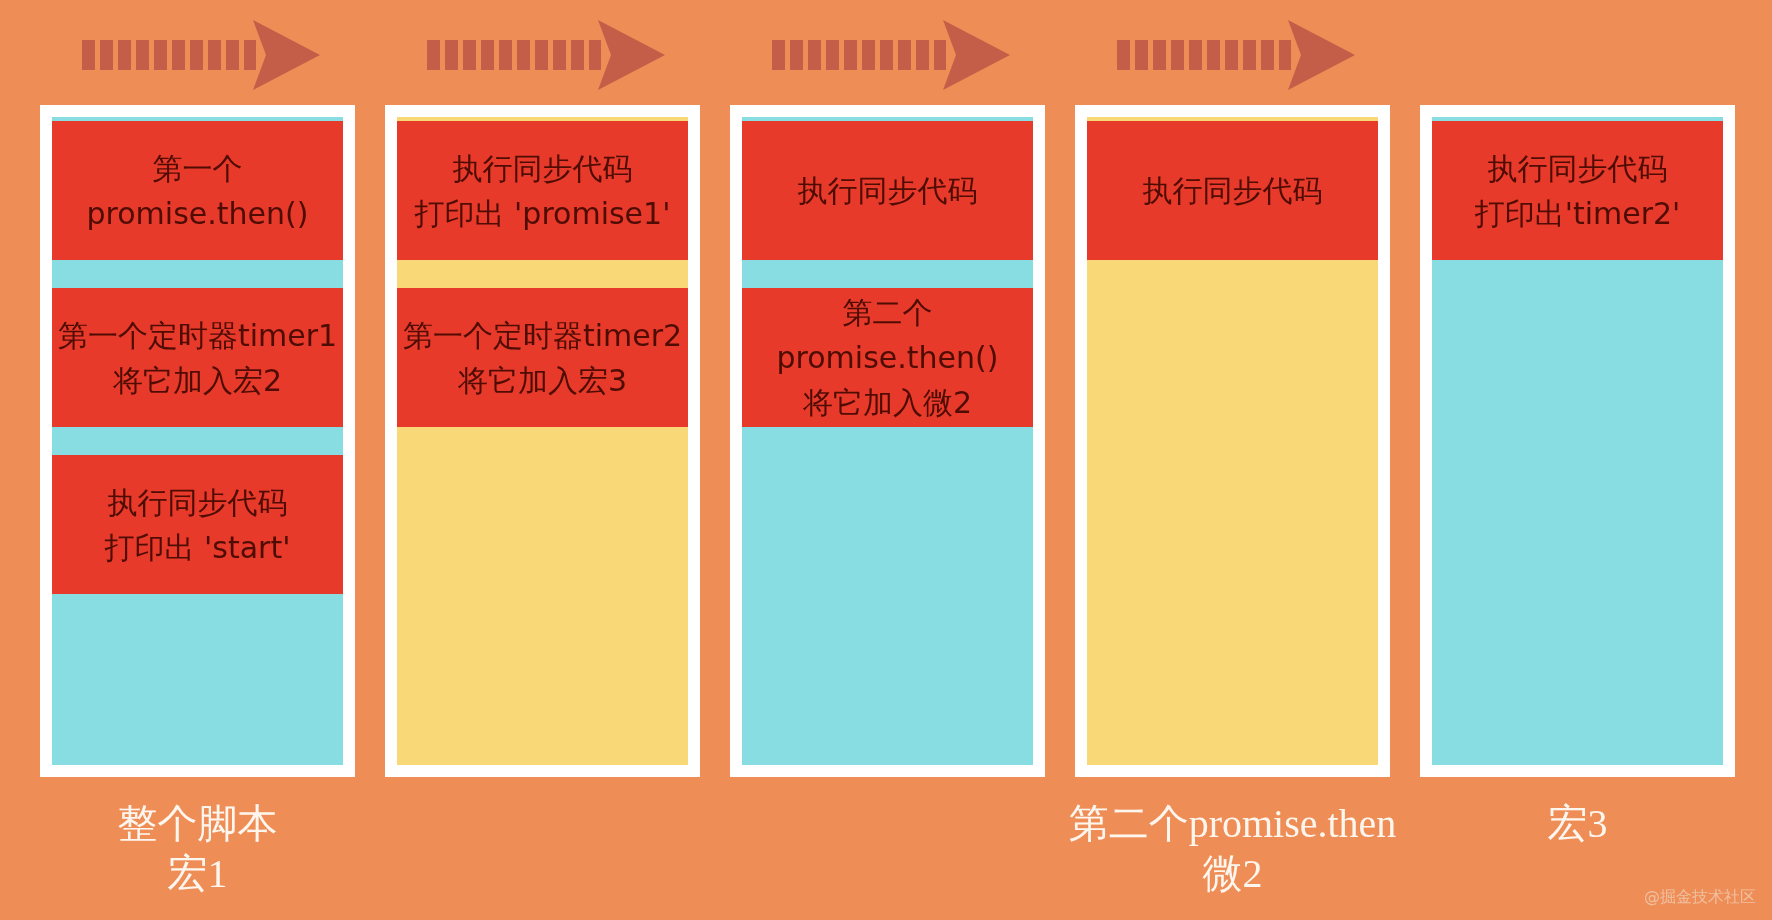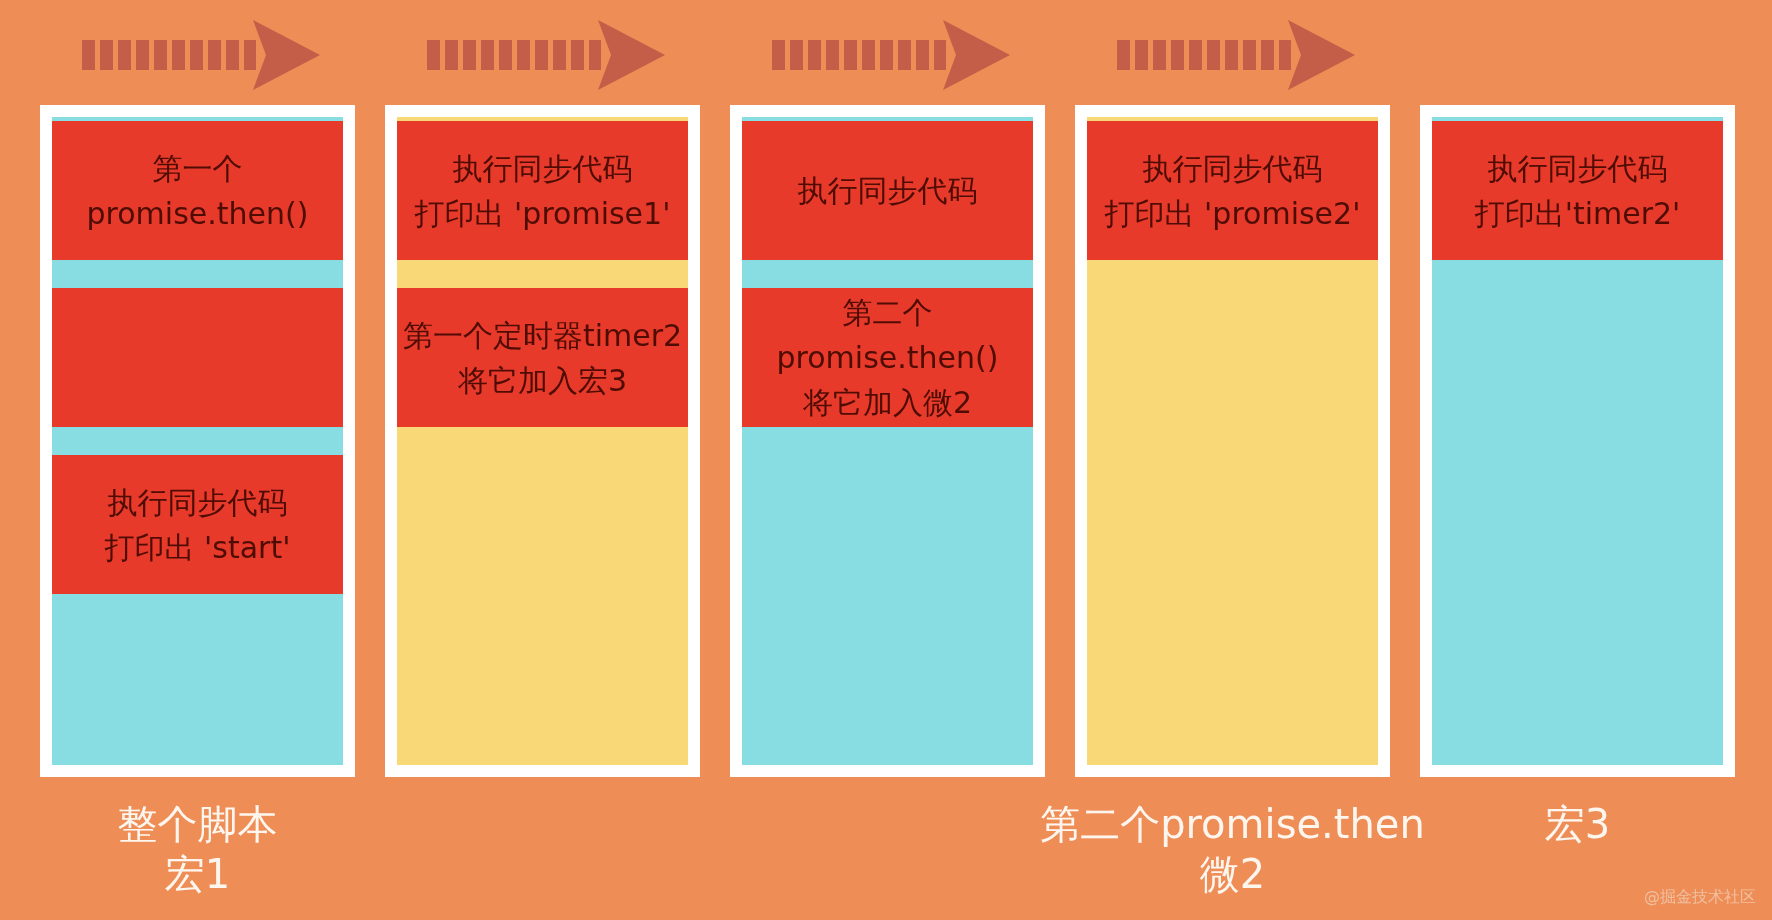--- a/index.html
+++ b/index.html
@@ -21,21 +21,21 @@
   .queue.cyan{background:var(--cyan);}
   .queue.yellow{background:var(--yellow);}
   .task{
     flex:0 0 139px;height:139px;margin-bottom:28px;background:var(--red);
     display:flex;flex-direction:column;justify-content:center;align-items:center;
     text-align:center;color:var(--dark);font-size:30px;line-height:45px;
   }
   .label{
     position:absolute;top:694px;left:50%;transform:translateX(-50%);
     white-space:nowrap;text-align:center;color:var(--light);
-    font-size:40px;line-height:50px;
+    font-size:40px;line-height:50px;font-family:Liberation Serif, serif;
   }
   .watermark{
     position:absolute;right:16px;bottom:12px;font-size:16px;
     color:rgba(243,233,223,0.55);
   }
 </style>
 </head>
 <body>
 
 <svg class="arrow" style="left:80px" viewBox="0 0 240 74" aria-hidden="true">
@@ -55,20 +55,22 @@
   <polygon points="173,2 240,37 173,72 186,37" fill="#c55e49"></polygon>
 </svg>
 
 <div class="col" style="left:40px">
   <div class="frame">
     <div class="queue cyan">
       <div class="task">
         <div>第一个promise.then()</div>
       </div>
       <div class="task">
+        <div>第一个定时器timer1</div>
+        <div>将它加入宏2</div>
       </div>
       <div class="task">
         <div>执行同步代码</div>
         <div>打印出 'start'</div>
       </div>
     </div>
   </div>
   <div class="label">
     <div>整个脚本</div>
     <div>宏1</div>
@@ -102,21 +104,20 @@
       </div>
     </div>
   </div>
 </div>
 
 <div class="col" style="left:1075px">
   <div class="frame">
     <div class="queue yellow">
       <div class="task">
         <div>执行同步代码</div>
-        <div>打印出 'promise2'</div>
       </div>
     </div>
   </div>
   <div class="label">
     <div>第二个promise.then</div>
     <div>微2</div>
   </div>
 </div>
 
 <div class="col" style="left:1420px">

